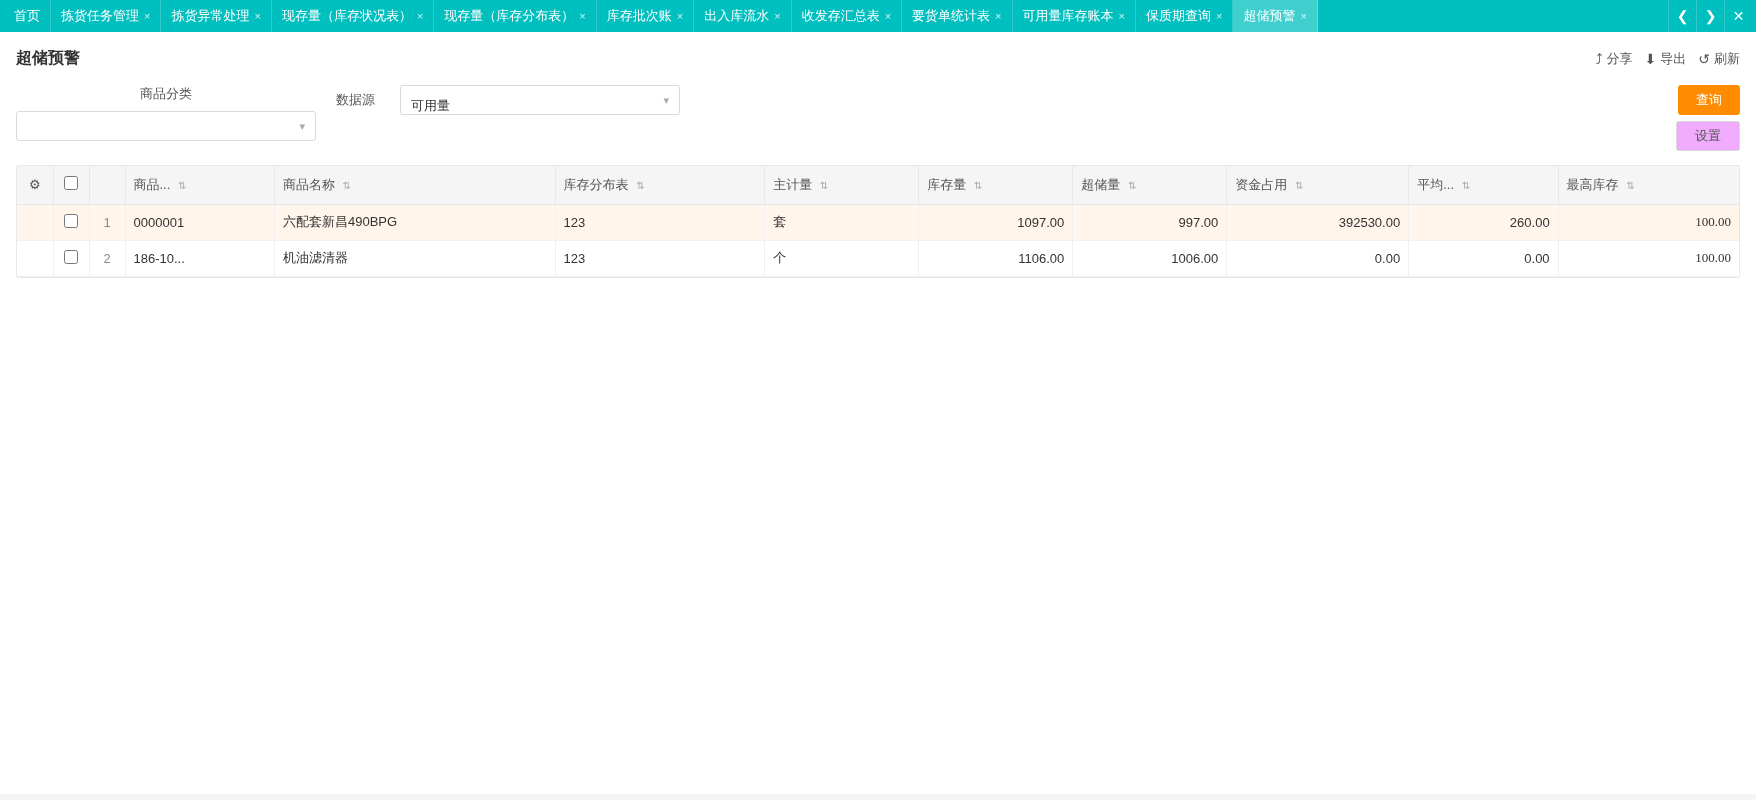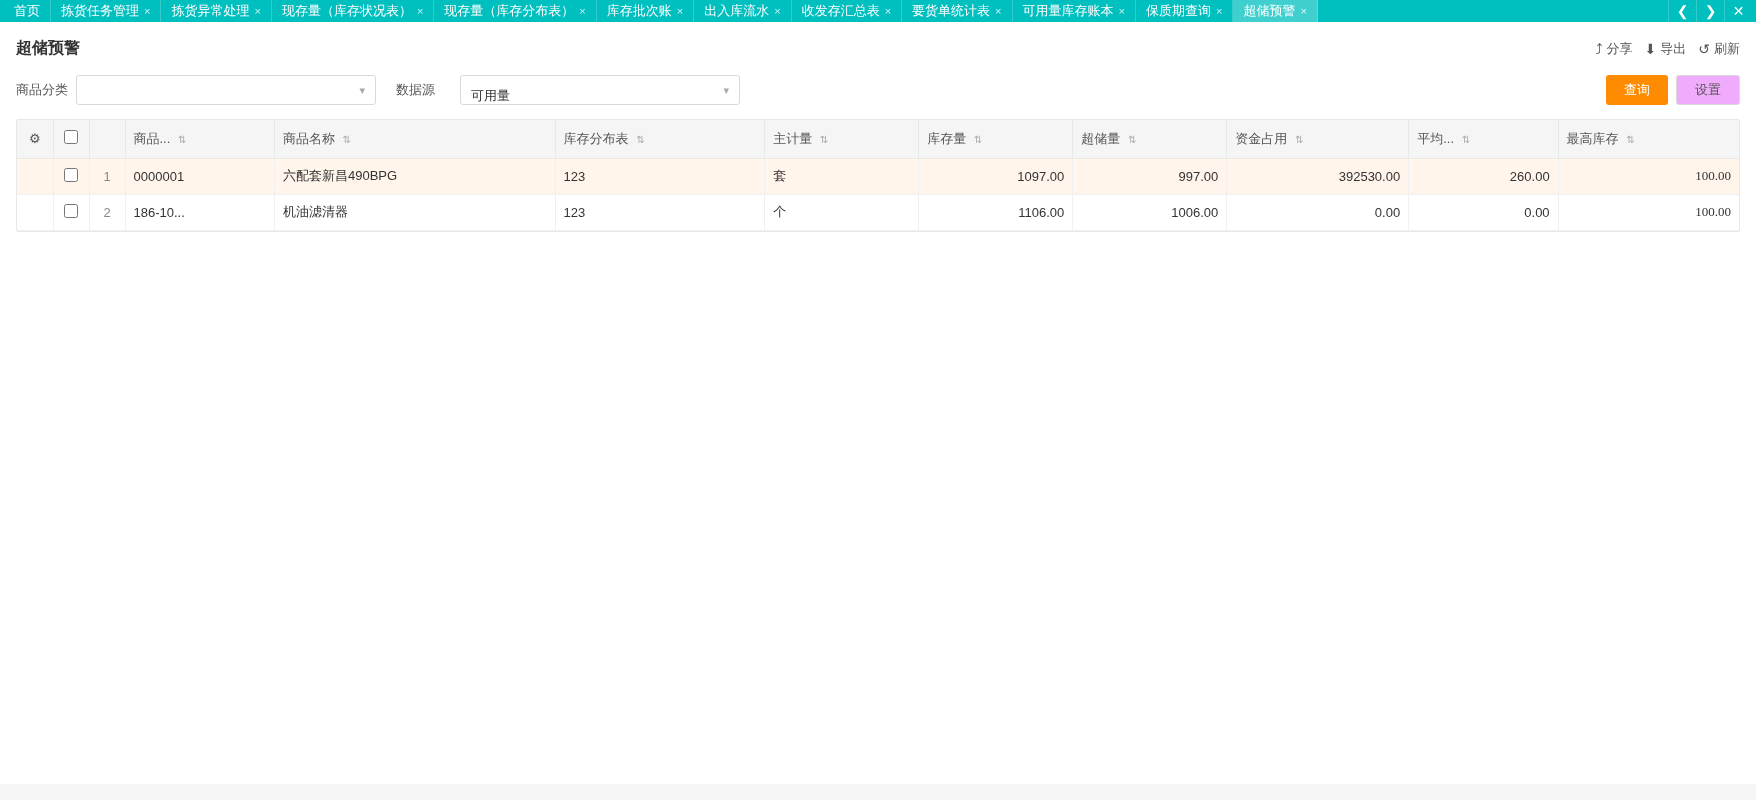--- a/index.html
+++ b/index.html
@@ -3,21 +3,21 @@
   <meta charset="utf-8">
   <style>
     * { box-sizing: border-box; margin: 0; padding: 0; }
     body { font-family: 'Microsoft YaHei', Arial, sans-serif; font-size: 13px; background: #f5f5f5; color: #333; }
 
     
     .top-nav {
       display: flex;
       align-items: center;
       background: #00bfbf;
-      height: 22px;
+      height: 32px;
       padding: 0 4px;
       overflow: hidden;
       white-space: nowrap;
     }
     .nav-tab {
       display: inline-flex;
       align-items: center;
       padding: 0 10px;
       height: 38px;
       color: #fff;
@@ -276,35 +276,35 @@
         <span>导出</span>
       </div>
       <div class="action-link">
         <span style="font-size:14px;">↺</span>
         <span>刷新</span>
       </div>
     </div>
   </div>
 
   <div style="display:flex; align-items:flex-start; margin-bottom:14px; gap:20px;">
-    <div style="display:flex; align-items:center; gap:8px;">
+    <div style="display:flex; align-items:center; gap:8px;flex-direction:column;">
       <span class="filter-label">商品分类</span>
       <div class="filter-select">
         <span class="filter-select-text">&nbsp;</span>
         <span class="filter-select-arrow">▾</span>
       </div>
     </div>
     <div style="display:flex; align-items:center; gap:25px;">
       <span class="filter-label">数据源</span>
       <div class="filter-select filter-select-datasource">
         <span class="datasource-value">可用量</span>
         <span class="filter-select-arrow">▾</span>
       </div>
     </div>
-    <div style="margin-left:auto; display:flex; flex-direction:row; align-items:center;">
+    <div style="margin-left:auto; display:flex; flex-direction:column; gap:6px; align-items:center;">
       <button class="btn-query">查询</button>
       <button class="btn-settings">设置</button>
     </div>
   </div>
 
   <div class="table-wrapper">
     <table>
       <thead>
         <tr>
           <th class="gear-cell">

